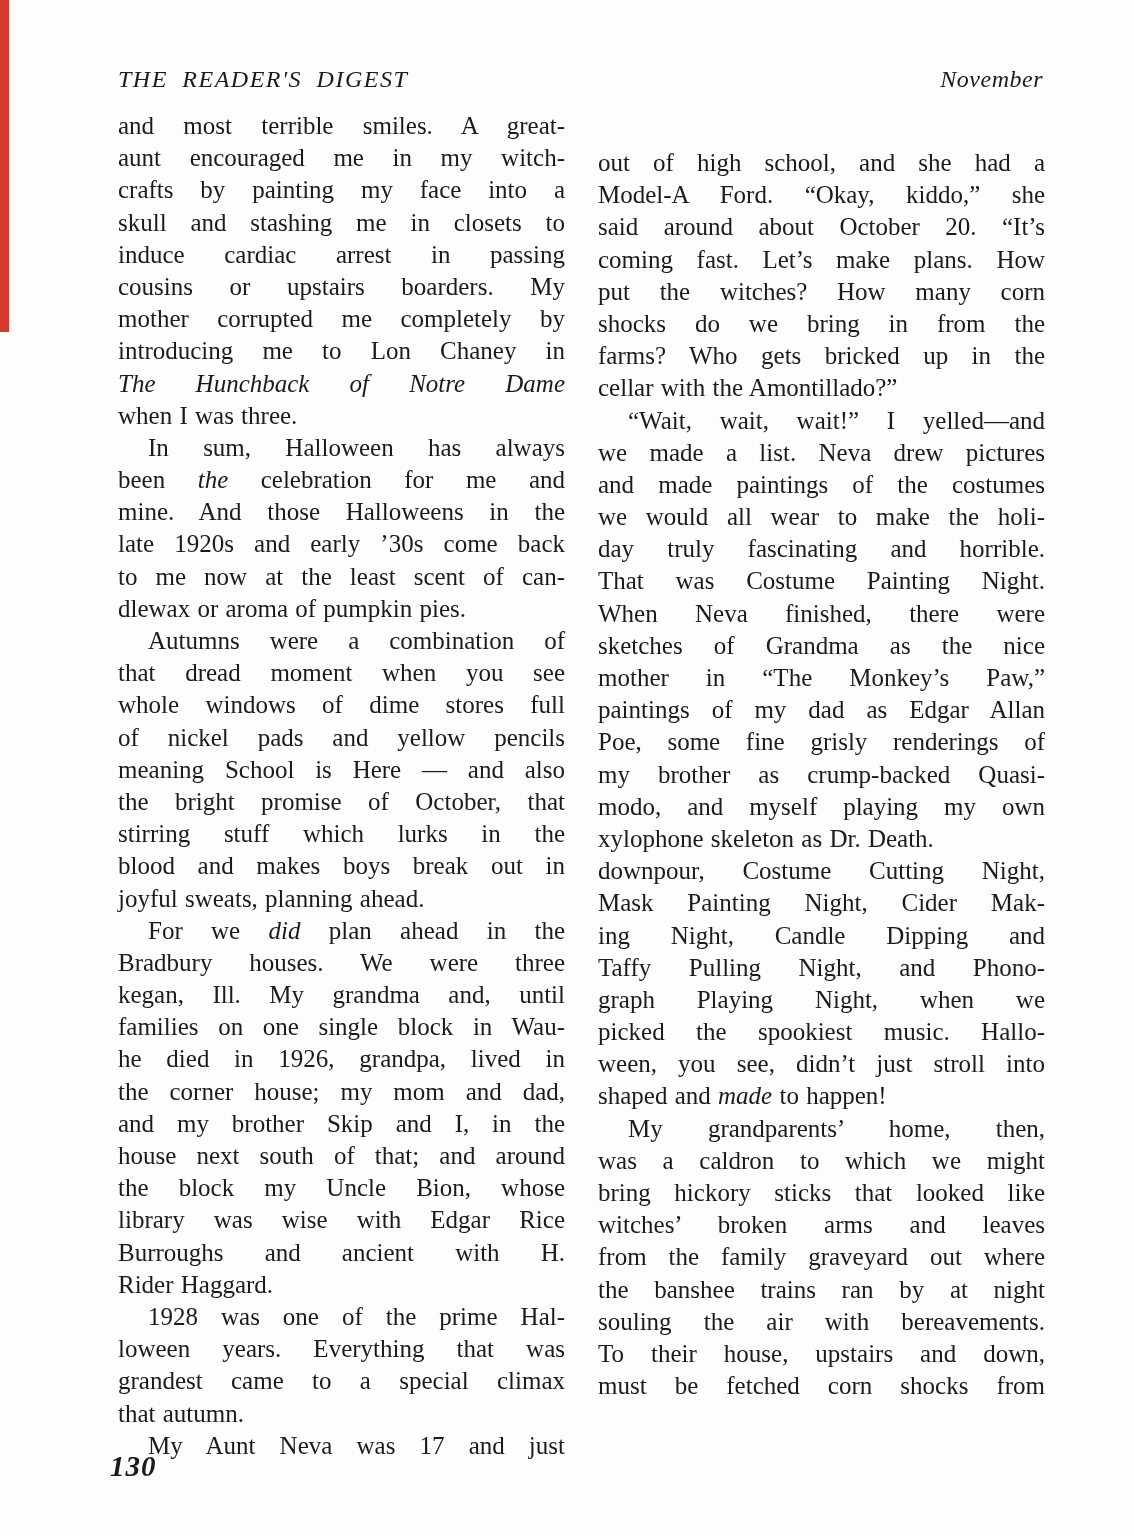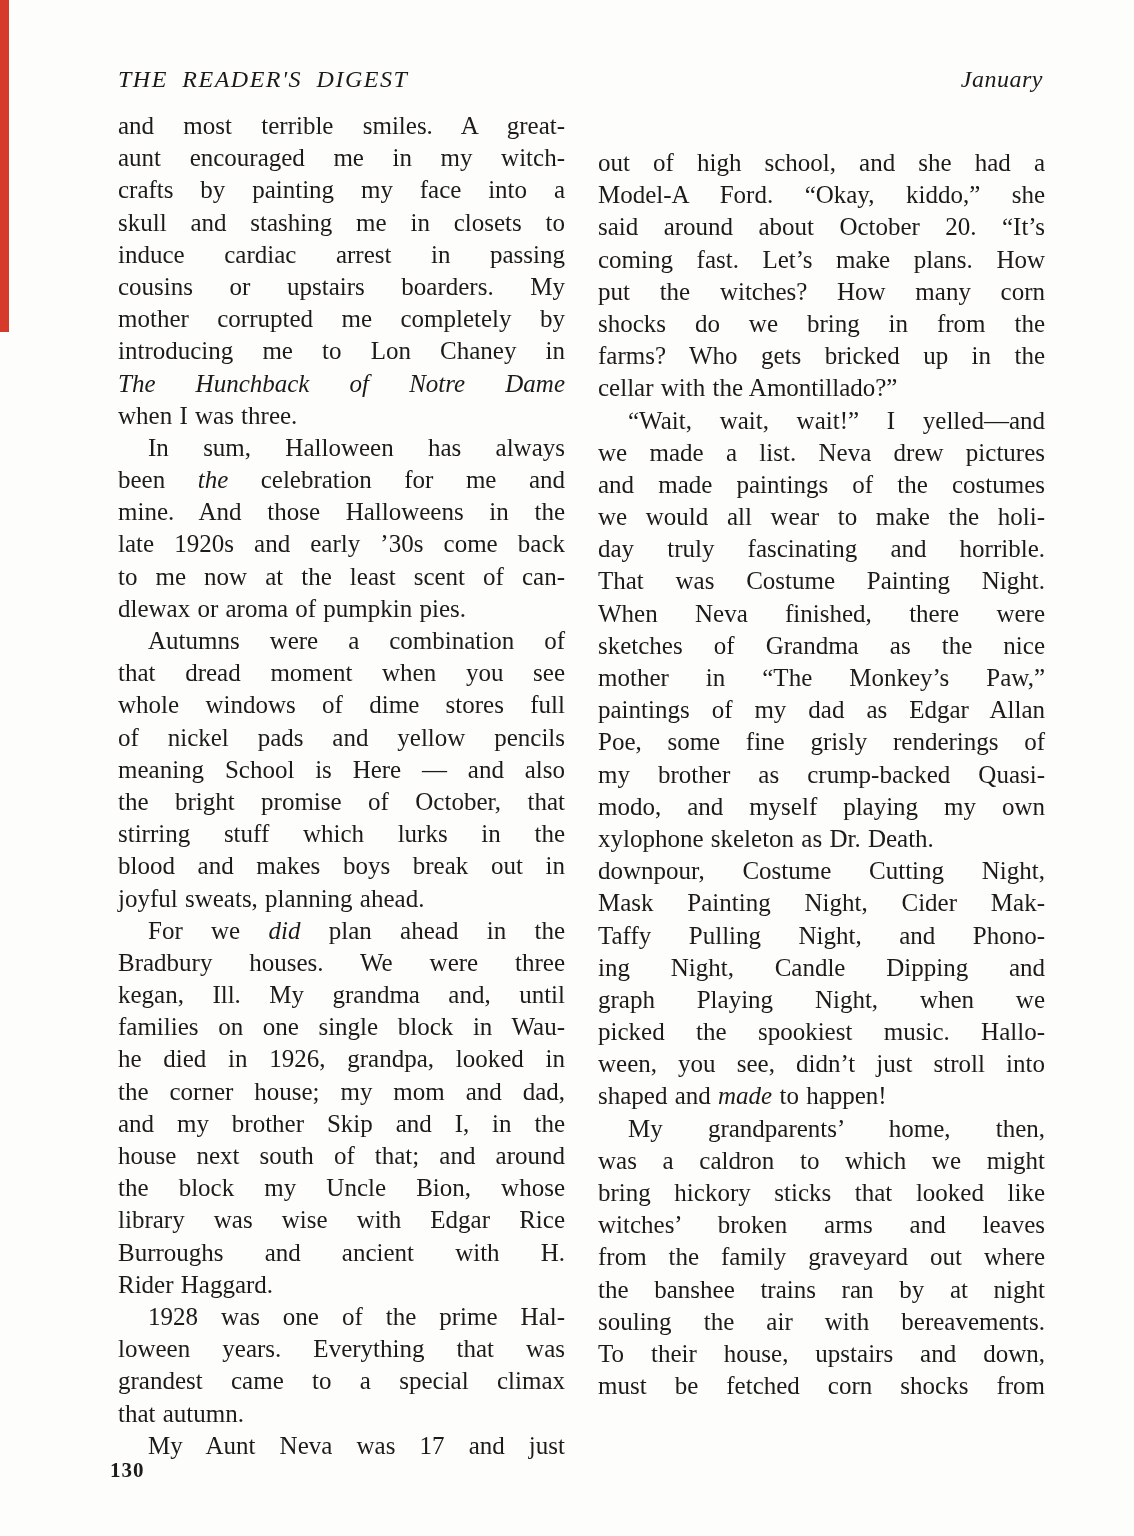--- a/index.html
+++ b/index.html
@@ -34,32 +34,32 @@
   .line{
     text-align:justify;
     text-align-last:justify;
     height:32.2px;white-space:normal;
   }
   .line.para-end{text-align-last:left;}
   .line.indent{text-indent:30px;}
   .it{font-style:italic;}
   .folio{
     position:absolute;left:110px;top:1450px;
-    font-size:21px;font-weight:bold;letter-spacing:1px;margin-top:8px;
+    font-size:29px;font-style:italic;font-weight:bold;letter-spacing:1px;
   }
 </style>
 </head>
 <body>
 
 <div class="page">
   <div class="red-edge"></div>
 
   <div class="running-head">
     <span>THE READER'S DIGEST</span>
-    <span class="issue">January</span>
+    <span class="issue">November</span>
   </div>
 
   <div class="col col-left">
       <div class="line">and most terrible smiles. A great-</div>
       <div class="line">aunt encouraged me in my witch-</div>
       <div class="line">crafts by painting my face into a</div>
       <div class="line">skull and stashing me in closets to</div>
       <div class="line">induce cardiac arrest in passing</div>
       <div class="line">cousins or upstairs boarders. My</div>
       <div class="line">mother corrupted me completely by</div>
@@ -78,21 +78,21 @@
       <div class="line">of nickel pads and yellow pencils</div>
       <div class="line">meaning School is Here — and also</div>
       <div class="line">the bright promise of October, that</div>
       <div class="line">stirring stuff which lurks in the</div>
       <div class="line">blood and makes boys break out in</div>
       <div class="line para-end">joyful sweats, planning ahead.</div>
       <div class="line indent">For we <span class="it">did</span> plan ahead in the</div>
       <div class="line">Bradbury houses. We were three</div>
       <div class="line">kegan, Ill. My grandma and, until</div>
       <div class="line">families on one single block in Wau-</div>
-      <div class="line">he died in 1926, grandpa, looked in</div>
+      <div class="line">he died in 1926, grandpa, lived in</div>
       <div class="line">the corner house; my mom and dad,</div>
       <div class="line">and my brother Skip and I, in the</div>
       <div class="line">house next south of that; and around</div>
       <div class="line">the block my Uncle Bion, whose</div>
       <div class="line">library was wise with Edgar Rice</div>
       <div class="line">Burroughs and ancient with H.</div>
       <div class="line para-end">Rider Haggard.</div>
       <div class="line indent">1928 was one of the prime Hal-</div>
       <div class="line">loween years. Everything that was</div>
       <div class="line">grandest came to a special climax</div>
@@ -117,22 +117,22 @@
       <div class="line">When Neva finished, there were</div>
       <div class="line">sketches of Grandma as the nice</div>
       <div class="line">mother in “The Monkey’s Paw,”</div>
       <div class="line">paintings of my dad as Edgar Allan</div>
       <div class="line">Poe, some fine grisly renderings of</div>
       <div class="line">my brother as crump-backed Quasi-</div>
       <div class="line">modo, and myself playing my own</div>
       <div class="line para-end">xylophone skeleton as Dr. Death.</div>
       <div class="line">downpour, Costume Cutting Night,</div>
       <div class="line">Mask Painting Night, Cider Mak-</div>
+      <div class="line">ing Night, Candle Dipping and</div>
       <div class="line">Taffy Pulling Night, and Phono-</div>
-      <div class="line">ing Night, Candle Dipping and</div>
       <div class="line">graph Playing Night, when we</div>
       <div class="line">picked the spookiest music. Hallo-</div>
       <div class="line">ween, you see, didn’t just stroll into</div>
       <div class="line para-end">shaped and <span class="it">made</span> to happen!</div>
       <div class="line indent">My grandparents’ home, then,</div>
       <div class="line">was a caldron to which we might</div>
       <div class="line">bring hickory sticks that looked like</div>
       <div class="line">witches’ broken arms and leaves</div>
       <div class="line">from the family graveyard out where</div>
       <div class="line">the banshee trains ran by at night</div>

